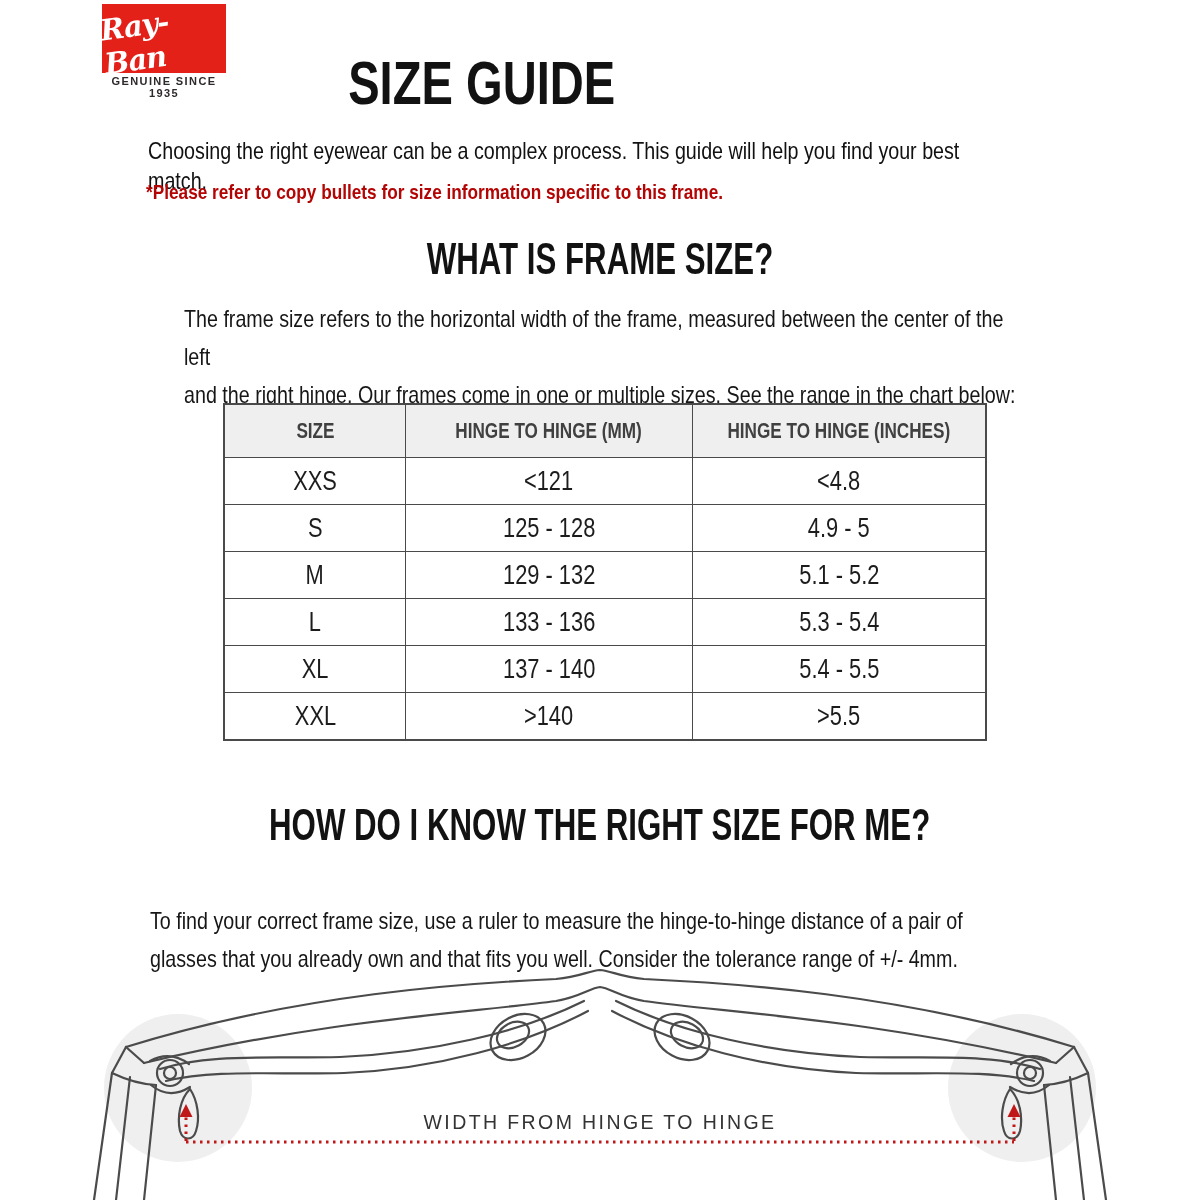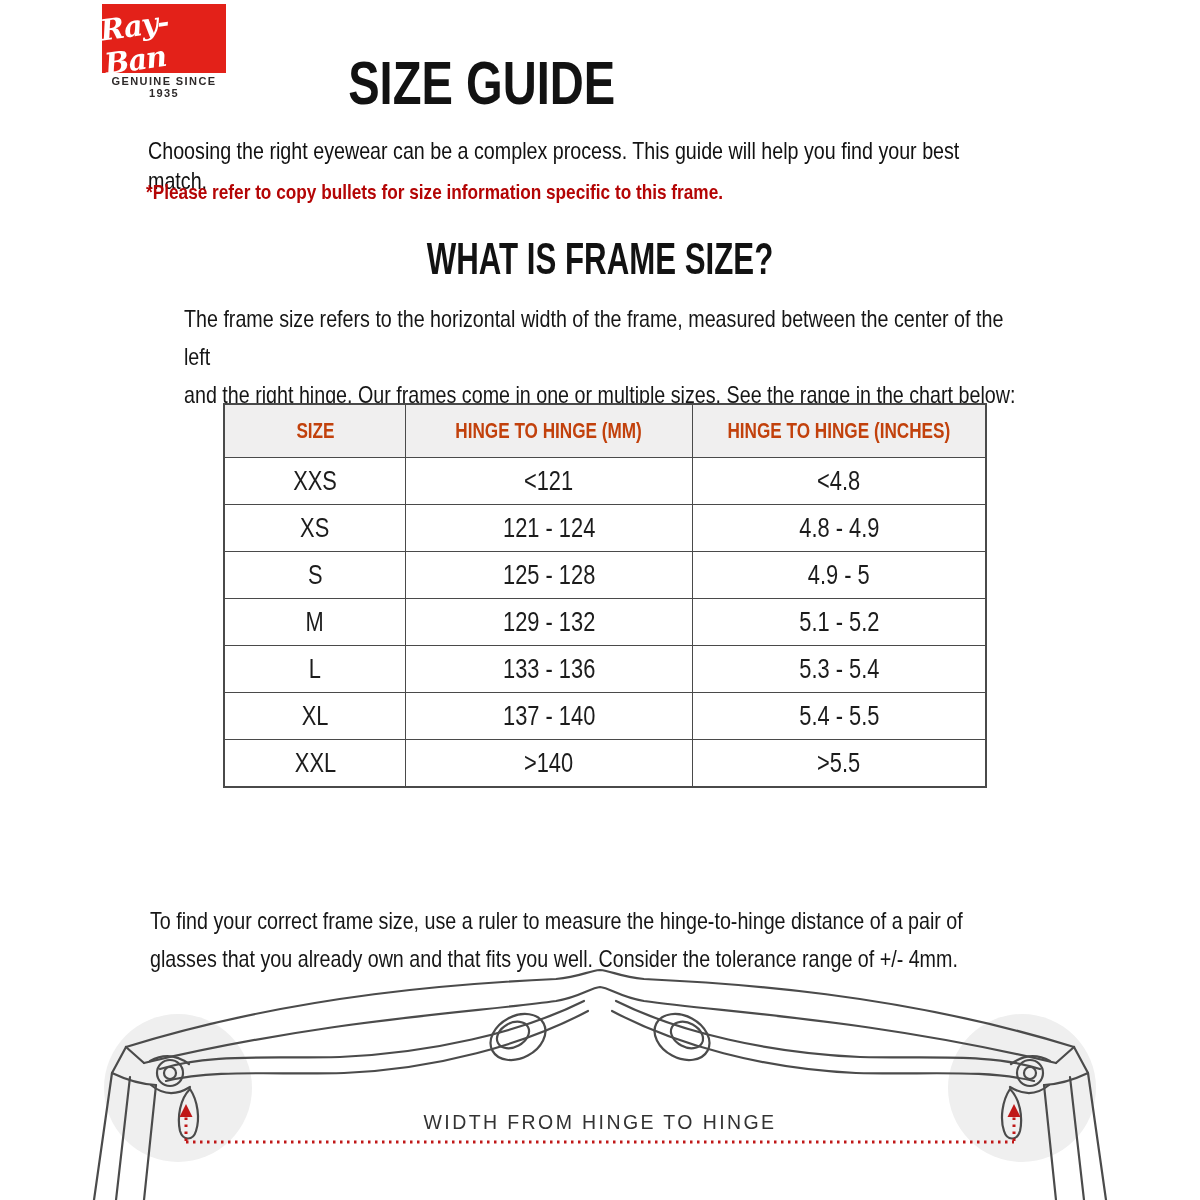--- a/index.html
+++ b/index.html
@@ -31,21 +31,21 @@
   .note{position:absolute;left:146px;top:180px;margin:0;font-size:21px;font-weight:bold;
         color:#b40505;}
   .p-body{position:absolute;left:150px;margin:0;font-size:24px;line-height:38px;color:#161616;}
   .p1{top:300px;margin-left:34px;}
   .p2{top:902px;}
 
   
   .size-table{position:absolute;left:223px;top:403px;width:758px;border-collapse:collapse;
               border:2px solid #4a4a4a;table-layout:fixed;}
   .size-table th,.size-table td{border:1.5px solid #4a4a4a;text-align:center;padding:0;}
-  .size-table th{height:52px;background:#f0efef;font-size:22px;font-weight:bold;color:#c2410c;text-decoration:underline;}
+  .size-table th{height:52px;background:#f0efef;font-size:22px;font-weight:bold;color:#404040;text-decoration:underline;}
   .size-table td{height:46px;font-size:28px;font-weight:normal;color:#1c1c1c;}
   .col-size{width:180px;}.col-mm{width:286px;}.col-in{width:292px;}
 
   
   .diagram{position:absolute;left:0;top:955px;width:1200px;height:245px;}
   .diagram-label{font-family:"Liberation Sans","DejaVu Sans",sans-serif;font-size:19.5px;
                  letter-spacing:2.4px;fill:#333;}
 </style>
 </head>
 <body>
@@ -76,25 +76,20 @@
         <th class="col-in"><span class="cxc">HINGE TO HINGE (INCHES)</span></th>
       </tr>
     </thead>
     <tbody>
       <tr>
         <td><span class="cxc">XXS</span></td>
         <td><span class="cxc">&lt;121</span></td>
         <td><span class="cxc">&lt;4.8</span></td>
       </tr>
       <tr>
-        <td><span class="cxc">XS</span></td>
-        <td><span class="cxc">121 - 124</span></td>
-        <td><span class="cxc">4.8 - 4.9</span></td>
-      </tr>
-      <tr>
         <td><span class="cxc">S</span></td>
         <td><span class="cxc">125 - 128</span></td>
         <td><span class="cxc">4.9 - 5</span></td>
       </tr>
       <tr>
         <td><span class="cxc">M</span></td>
         <td><span class="cxc">129 - 132</span></td>
         <td><span class="cxc">5.1 - 5.2</span></td>
       </tr>
       <tr>
@@ -108,20 +103,21 @@
         <td><span class="cxc">5.4 - 5.5</span></td>
       </tr>
       <tr>
         <td><span class="cxc">XXL</span></td>
         <td><span class="cxc">&gt;140</span></td>
         <td><span class="cxc">&gt;5.5</span></td>
       </tr>
     </tbody>
   </table>
 
+  <h2 class="h2 h2b"><span class="cxh">HOW DO I KNOW THE RIGHT SIZE FOR ME?</span></h2>
   <p class="p-body p2"><span class="cxl">To find your correct frame size, use a ruler to measure the hinge-to-hinge distance of a pair of
 glasses that you already own and that fits you well. Consider the tolerance range of +/- 4mm.</span></p>
 
   <svg class="diagram" viewBox="0 0 1200 245" aria-hidden="true">
 
     <circle cx="178" cy="133" r="74" fill="#efefef"></circle>
     <circle cx="1022" cy="133" r="74" fill="#efefef"></circle>
 
     <g stroke="#4b4b4b" stroke-width="2.2" fill="none" stroke-linecap="round" stroke-linejoin="round">
 

